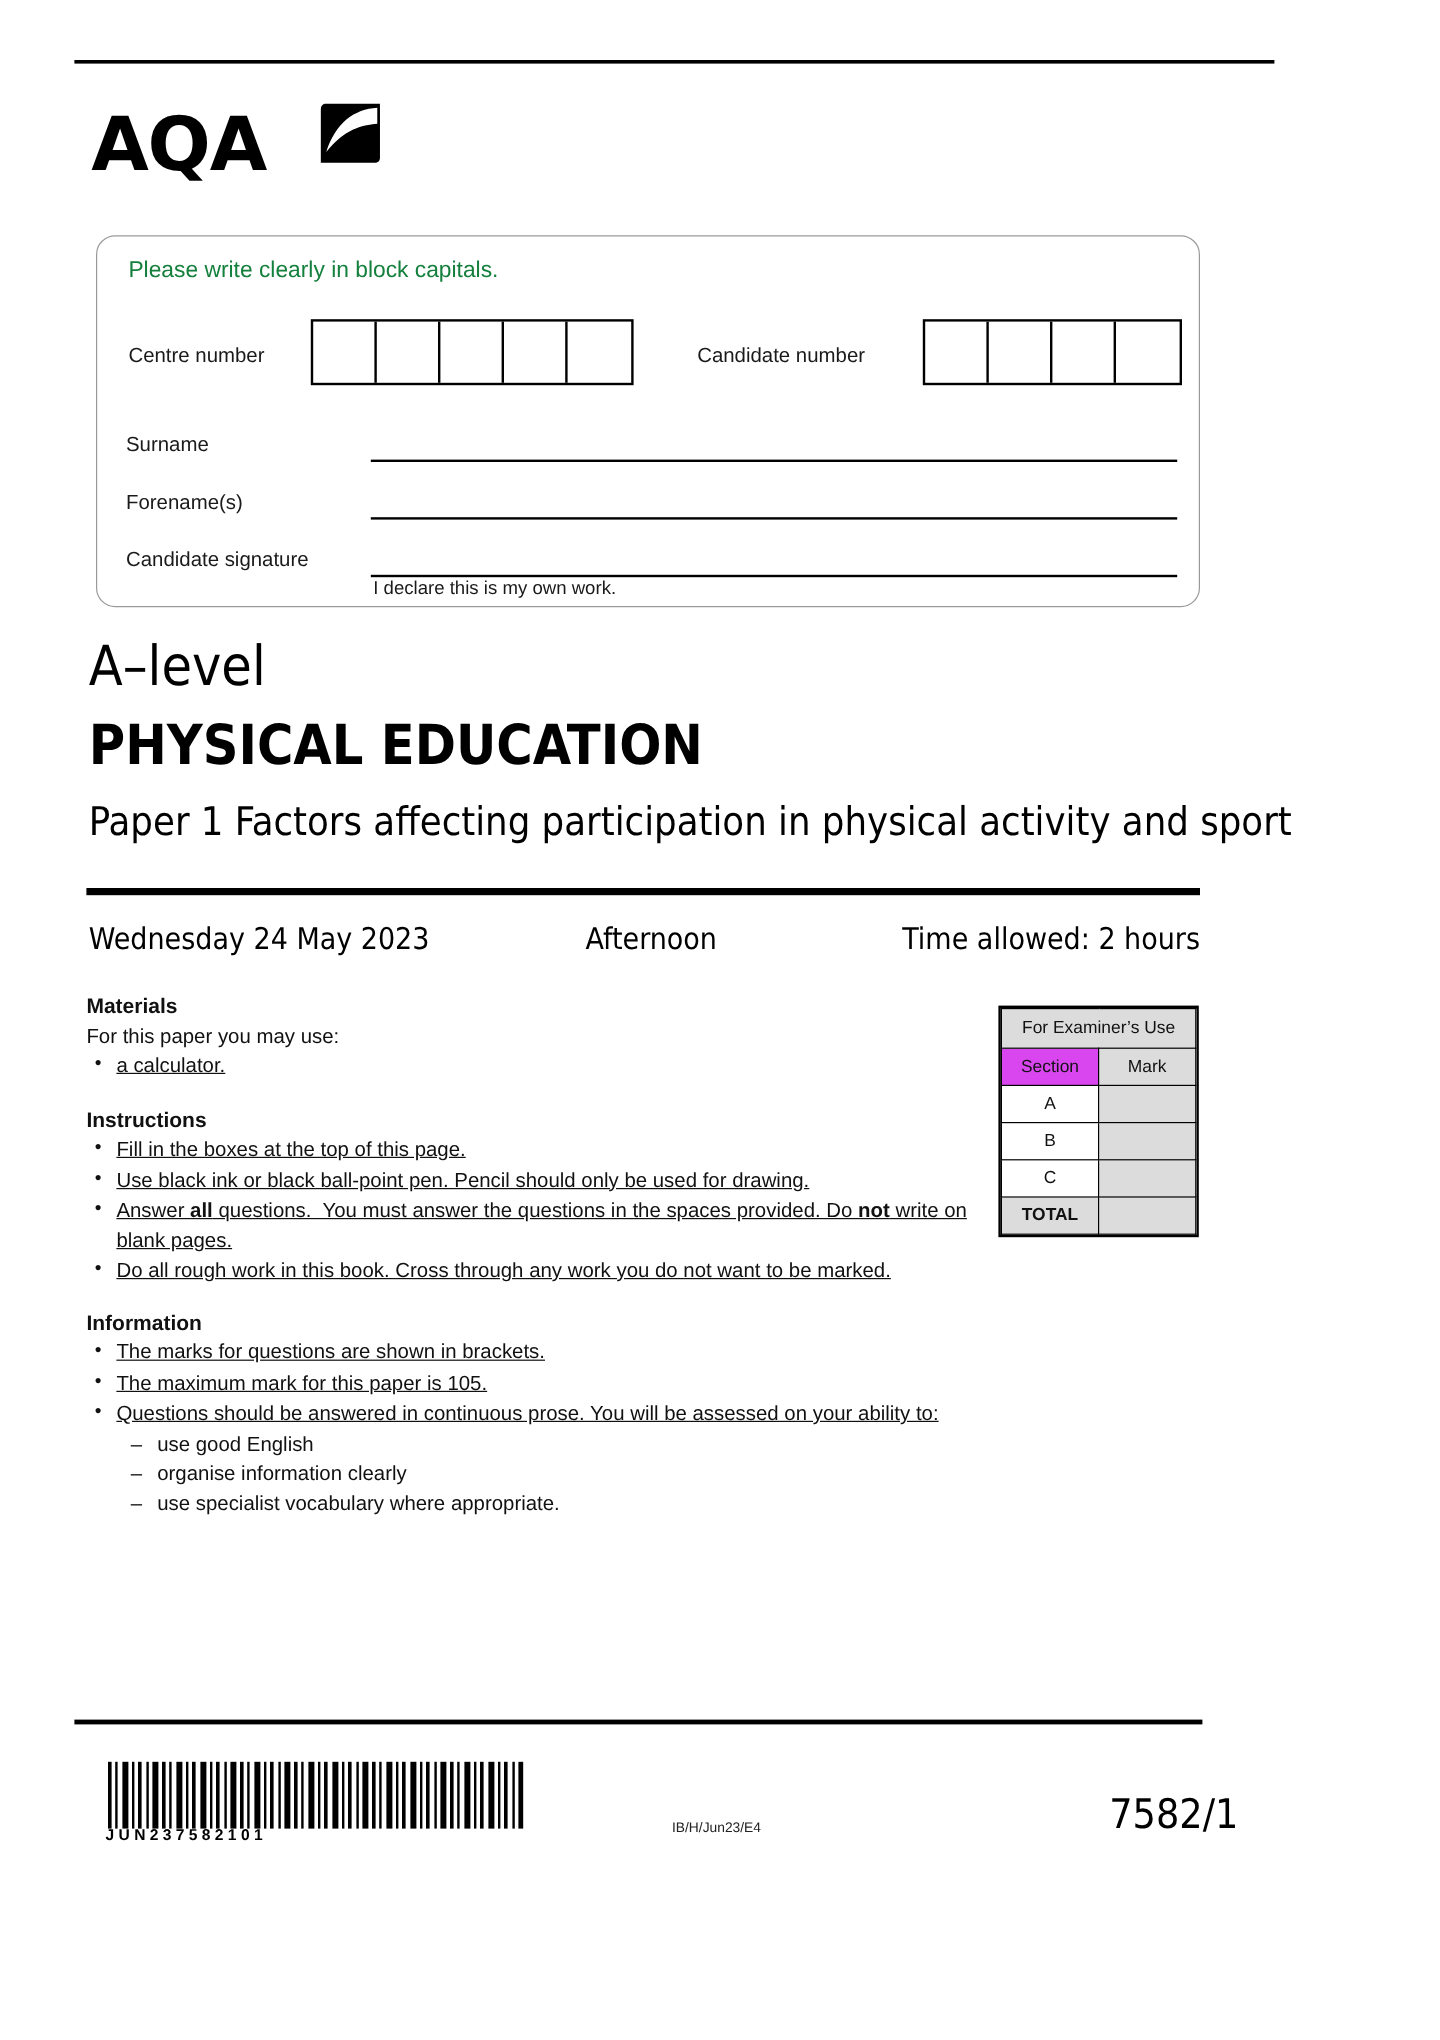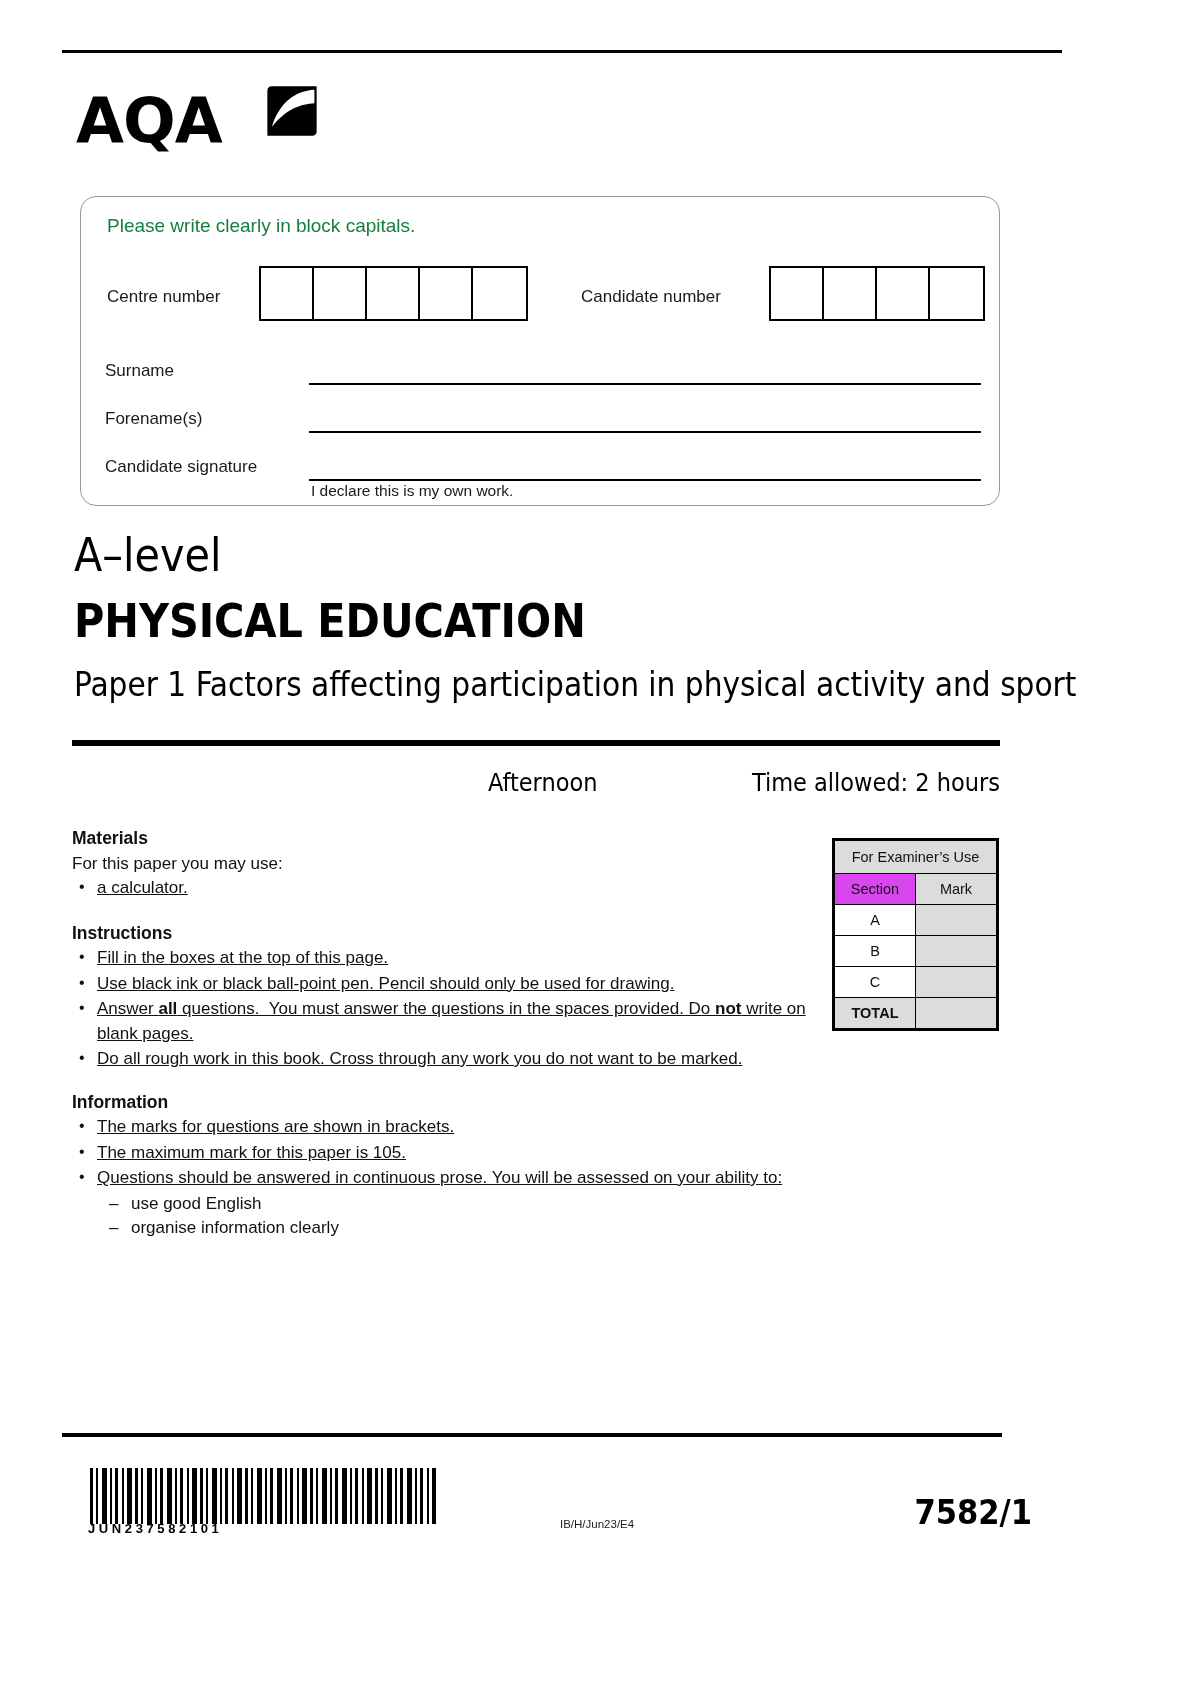--- a/index.html
+++ b/index.html
@@ -265,21 +265,21 @@
     position: absolute;
     left: 560px; top: 1518px;
     font-size: 11.5px;
     color: #222;
   }
   .papercode {
     position: absolute;
     right: 168px; top: 1492px;
     font-family: "DejaVu Sans Condensed", "Liberation Sans Narrow", "Liberation Sans", sans-serif;
     font-size: 34px;
-    font-weight: 700;
+    font-weight: 400;
     color: #000;
   }
 </style>
 </head>
 <body>
 
 <div class="page">
 
   <div class="top-rule"></div>
 
@@ -322,20 +322,21 @@
     <div class="declare">I declare this is my own work.</div>
   </div>
 
   <div class="t-level">A–level</div>
   <div class="t-subject">PHYSICAL EDUCATION</div>
   <div class="t-paper">Paper 1  Factors affecting participation in physical activity and sport</div>
 
   <div class="thick-rule"></div>
 
   <div class="datebar">
+    <span class="d-date">Wednesday 24 May 2023</span>
     <span class="d-session">Afternoon</span>
     <span class="d-time">Time allowed: 2 hours</span>
   </div>
 
   <div class="content">
 
     <div class="sec-head">Materials</div>
     <div class="plain">For this paper you may use:</div>
     <ul class="bl">
       <li>a calculator.</li>
@@ -356,20 +357,21 @@
 
     <div class="sec-head">Information</div>
     <ul class="bl">
       <li>The marks for questions are shown in brackets.</li>
       <li>The maximum mark for this paper is 105.</li>
       <li>Questions should be answered in continuous prose.  You will be assessed on your ability to:</li>
     </ul>
     <ul class="dash">
       <li>use good English</li>
       <li>organise information clearly</li>
+      <li>use specialist vocabulary where appropriate.</li>
     </ul>
   </div>
 
   <div class="examiner">
     <table>
       <tbody>
           <tr>
         <td class="hdr-span" colspan="2">For Examiner’s Use</td>
       </tr>
       <tr>

